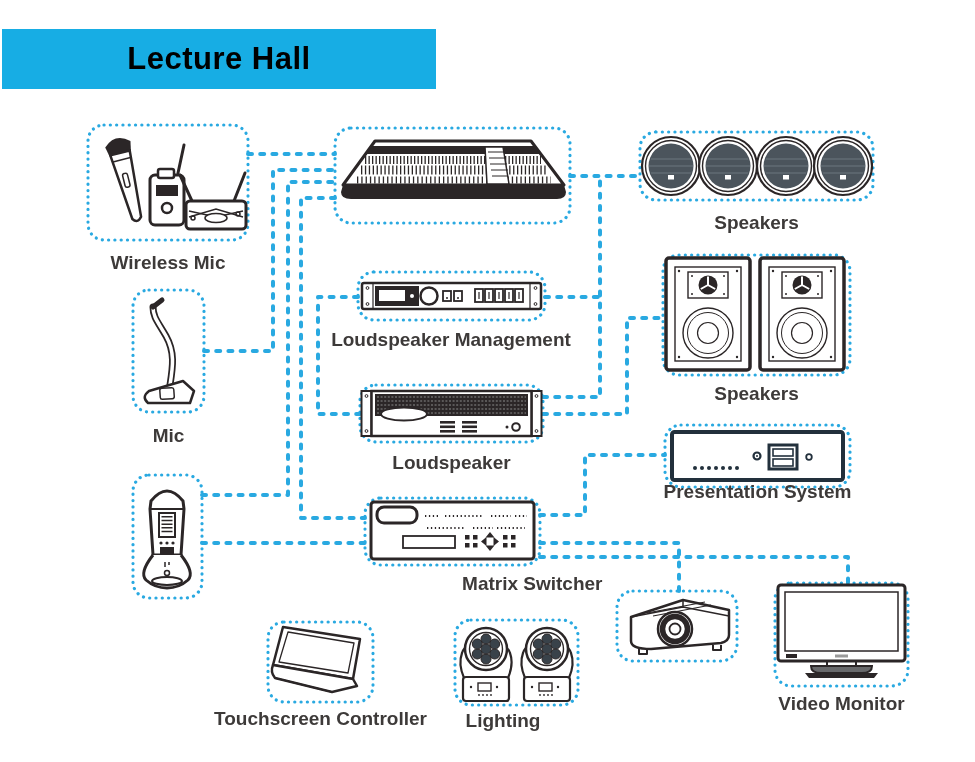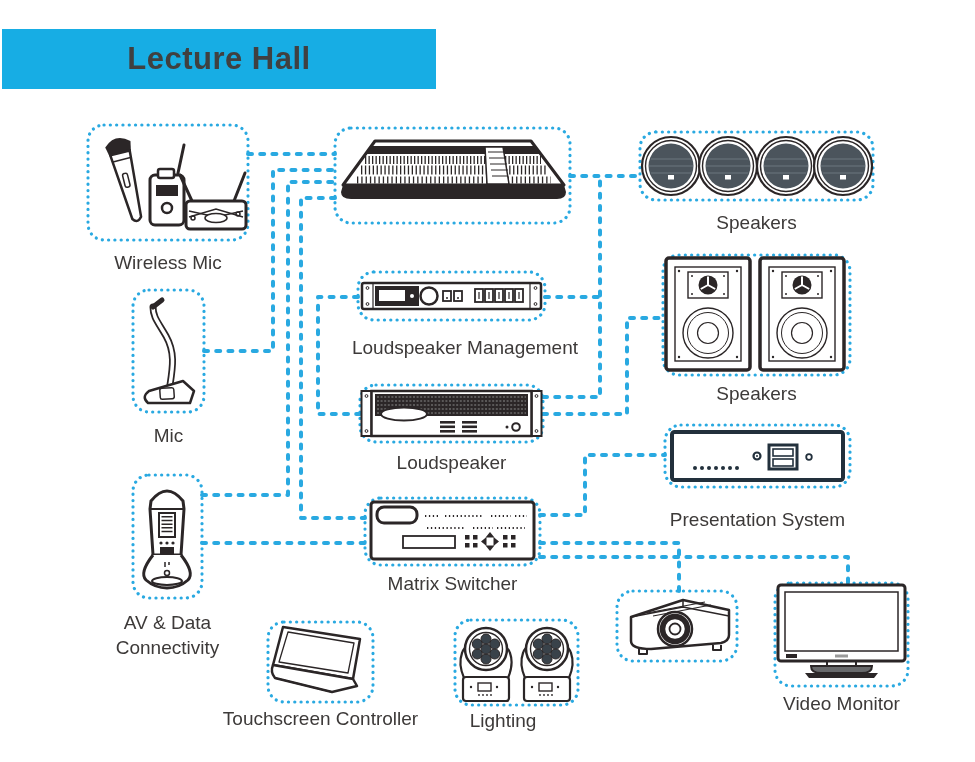--- a/index.html
+++ b/index.html
@@ -1,25 +1,25 @@
 <!DOCTYPE html>
 <html><head>
 <meta charset="utf-8">
 <style>
   html,body{margin:0;padding:0;background:#fff;}
   #canvas{position:relative;width:975px;height:762px;background:#fff;overflow:hidden;
           font-family:"Liberation Sans","DejaVu Sans",sans-serif;}
   #wires{position:absolute;left:0;top:0;width:975px;height:762px;}
   .banner{position:absolute;left:2px;top:29px;width:434px;height:60px;
           display:flex;align-items:center;justify-content:center;}
-  .banner span{color:#404040;font-size:31px;font-weight:600;letter-spacing:.5px;}
+  .banner span{color:#000000;font-size:31px;font-weight:600;letter-spacing:.5px;}
   .icon{position:absolute;}
   .icon svg{display:block;width:100%;height:100%;}
   .nlabel{position:absolute;text-align:center;color:#3d3a39;font-size:19px;
-          font-weight:400;line-height:25px;}
+          font-weight:700;line-height:25px;}
   .nodebox{fill:none;stroke-width:3.2;stroke-linecap:round;stroke-dasharray:0.1 6.2;}
   .wire{fill:none;stroke-width:4;stroke-linecap:round;stroke-linejoin:round;stroke-dasharray:4 8.2;}
 </style>
 </head>
 <body>
 
 <div id="canvas">
 
   <svg id="wires" xmlns="http://www.w3.org/2000/svg" viewBox="0 0 975 762">
       <rect x="88" y="125" width="160" height="115" rx="16" class="nodebox" stroke="#29a9e1"></rect>
@@ -404,24 +404,23 @@
               <circle cx="21.3" cy="22" r="5"></circle>
             <circle cx="30" cy="27" r="5"></circle>
           </g>
         </g>
       </g>
     </svg>
   </div>
 
   <div class="nlabel" style="width: 300px; left: 18.5px; top: 423px;">Mic</div>
   <div class="nlabel" style="width: 300px; left: 18px; top: 250px;">Wireless Mic</div>
-  <div class="nlabel narrow" style="width: 150px; left: 92.5px; top: 610px;">AV &amp; Data Connectivity</div>
-  <div class="nlabel" style="width: 300px; left: 315px; top: 327px; margin-top: 8px;">Loudspeaker Management</div>
+  <div class="nlabel" style="width: 300px; left: 301px; top: 327px;">Loudspeaker Management</div>
   <div class="nlabel" style="width: 300px; left: 301.5px; top: 450px;">Loudspeaker</div>
-  <div class="nlabel" style="width: 300px; left: 302.5px; top: 571px;">Matrix Switcher</div>
+  <div class="nlabel" style="width: 300px; left: 302.5px; top: 571px; text-align: right;">Matrix Switcher</div>
   <div class="nlabel" style="width: 300px; left: 606.5px; top: 210px;">Speakers</div>
   <div class="nlabel" style="width: 300px; left: 606.5px; top: 381px;">Speakers</div>
-  <div class="nlabel" style="width: 300px; left: 607.5px; top: 507px;">Presentation System</div>
+  <div class="nlabel" style="width: 300px; left: 607.5px; top: 479px;">Presentation System</div>
   <div class="nlabel" style="width: 300px; left: 691.5px; top: 691px;">Video Monitor</div>
   <div class="nlabel" style="width: 300px; left: 170.5px; top: 706px;">Touchscreen Controller</div>
   <div class="nlabel" style="width: 300px; left: 353px; top: 708px;">Lighting</div>
 
 </div>
 
 </body></html>

